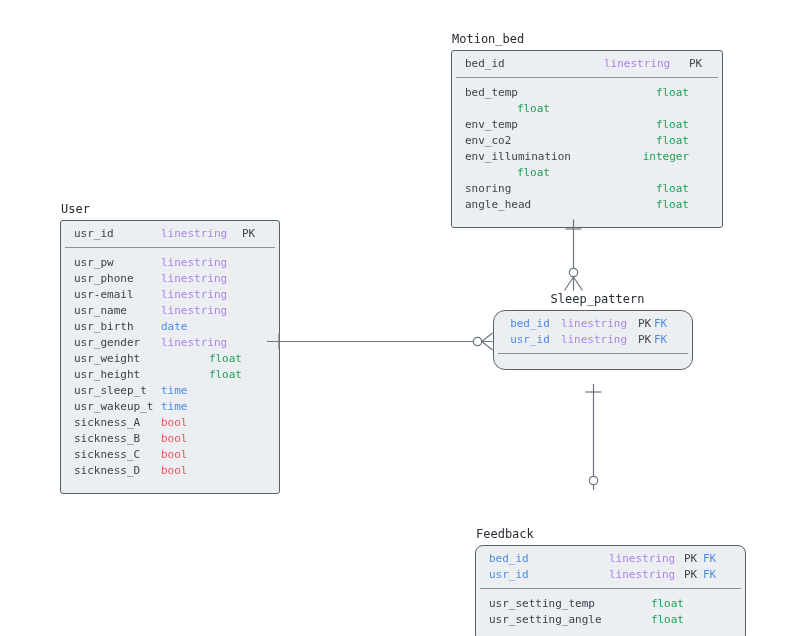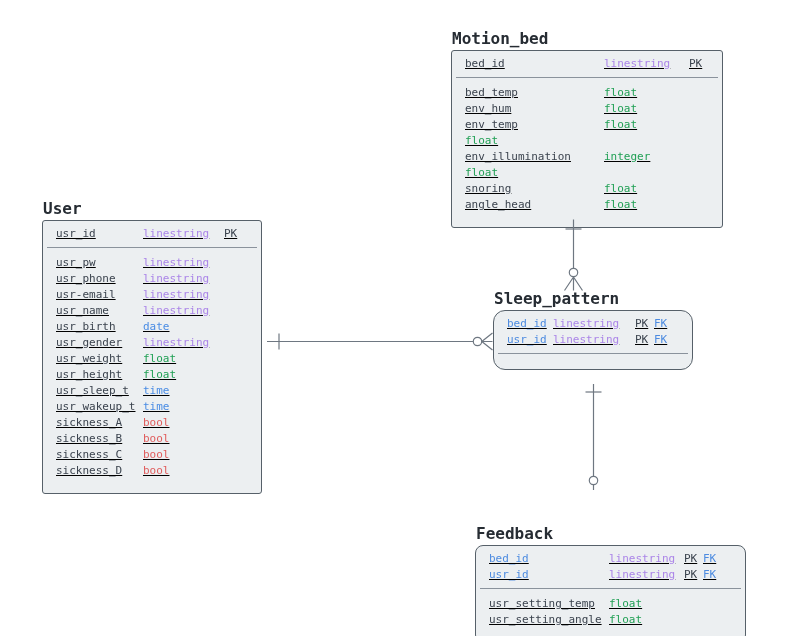--- a/index.html
+++ b/index.html
@@ -3,47 +3,46 @@
 <meta charset="utf-8">
 <style>
   html,body{margin:0;padding:0;}
   body{
     width:796px;height:636px;position:relative;overflow:hidden;
     background:#ffffff;
     font-family:"DejaVu Sans Mono","Liberation Mono",monospace;
   }
   .entity{position:absolute;}
   .entity-title{
-    font-size:16px;line-height:14px;color:#262c33;
-    margin:0 0 4px 1px;white-space:pre;font-weight:bold;
+    font-size:12px;line-height:14px;color:#262c33;
+    margin:0 0 4px 1px;white-space:pre;
   }
   .box{
     box-sizing:border-box;
     background:#eceff1;
     border:1.4px solid #566069;
     overflow:hidden;
-    text-decoration:underline;
   }
   .r3{border-radius:3px;}
   .r8{border-radius:8px;}
   .r12{border-radius:12px;}
   .keys{padding:5px 0;}
   .sep{border-top:1px solid #8a929c;margin:0 4px;height:0;}
   .attrs{padding:7px 0 14px;}
   .attrs-empty{height:15px;padding:0;}
   .row{
     display:flex;height:16px;line-height:16px;
     font-size:11px;padding:0 13px;white-space:pre;
   }
   .n,.t,.k{display:inline-block;flex-shrink:0;}
   .n{color:#3b434e;}
   .k{color:#3b434e;}
   .n.fkc, .k.fkc{color:#4d8be0;}
   .t-str{color:#ab85e8;}
-  .t-num{color:#21a055;}
+  .t-num{color:#21a055;text-align:right;}
   .t-dt{color:#4a8ce4;}
   .t-bool{color:#e05c5c;}
   
   .e0 .n{width:139px;} .e0 .t{width:85px;}
   .e1 .n{width:87px;}  .e1 .t{width:81px;}
   .e2 .n{width:46px;}  .e2 .t{width:82px;} .e2 .k.pk{width:19px;}
   .e3 .n{width:120px;} .e3 .t{width:75px;} .e3 .k.pk{width:19px;}
   svg.edges{position:absolute;left:0;top:0;pointer-events:none;}
   svg.edges line, svg.edges path{stroke:#6e7781;stroke-width:1.2;fill:none;}
   svg.edges circle{stroke:#6e7781;stroke-width:1.2;fill:#ffffff;}
@@ -57,32 +56,32 @@
     <div class="keys">
       <div class="row">
         <span class="n">bed_id</span>
         <span class="t t-str">linestring</span>
         <span class="k">PK</span>
       </div>
     </div>
     <div class="sep"></div>
     <div class="attrs">
       <div class="row"><span class="n">bed_temp</span><span class="t t-num">float</span></div>
-      <div class="row"><span class="n">env_hum</span><span class="t t-num">float</span></div>
+      <div class="row"><span class="t t-num">float</span></div>
       <div class="row"><span class="n">env_temp</span><span class="t t-num">float</span></div>
-      <div class="row"><span class="t t-num">float</span></div>
+      <div class="row"><span class="n">env_co2</span><span class="t t-num">float</span></div>
       <div class="row"><span class="n">env_illumination</span><span class="t t-num">integer</span></div>
       <div class="row"><span class="t t-num">float</span></div>
       <div class="row"><span class="n">snoring</span><span class="t t-num">float</span></div>
       <div class="row"><span class="n">angle_head</span><span class="t t-num">float</span></div>
     </div>
   </div>
 </div>
 
-<div class="entity e1" style="left:42px;top:202px;width:220px;">
+<div class="entity e1" style="left:60px;top:202px;width:220px;">
   <div class="entity-title">User</div>
   <div class="box r3" style="width:220px;">
     <div class="keys">
       <div class="row">
         <span class="n">usr_id</span>
         <span class="t t-str">linestring</span>
         <span class="k">PK</span>
       </div>
     </div>
     <div class="sep"></div>
@@ -98,21 +97,21 @@
       <div class="row"><span class="n">usr_sleep_t</span><span class="t t-dt">time</span></div>
       <div class="row"><span class="n">usr_wakeup_t</span><span class="t t-dt">time</span></div>
       <div class="row"><span class="n">sickness_A</span><span class="t t-bool">bool</span></div>
       <div class="row"><span class="n">sickness_B</span><span class="t t-bool">bool</span></div>
       <div class="row"><span class="n">sickness_C</span><span class="t t-bool">bool</span></div>
       <div class="row"><span class="n">sickness_D</span><span class="t t-bool">bool</span></div>
     </div>
   </div>
 </div>
 
-<div class="entity e2" style="left:493px;top:292px;width:208px;">
+<div class="entity e2" style="left:493px;top:292px;width:208px;text-align:center;">
   <div class="entity-title">Sleep_pattern</div>
   <div class="box r12" style="width:200px;">
     <div class="keys">
       <div class="row">
         <span class="n fkc">bed_id</span>
         <span class="t t-str">linestring</span>
         <span class="k pk">PK</span>
         <span class="k fkc">FK</span>
       </div>
       <div class="row">

